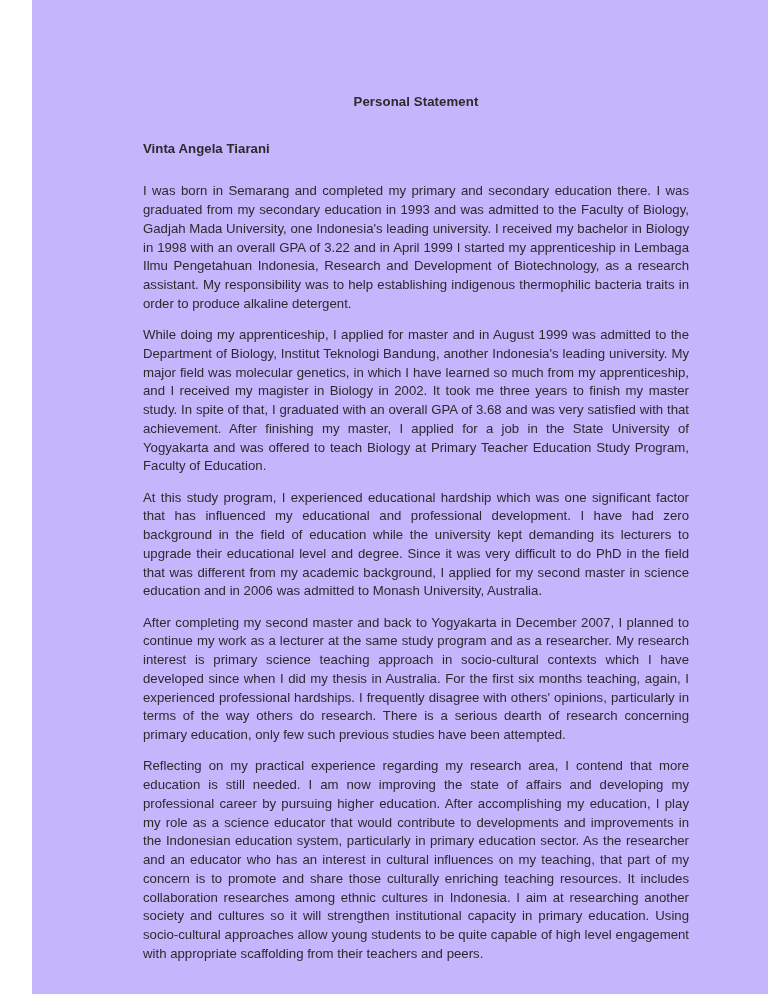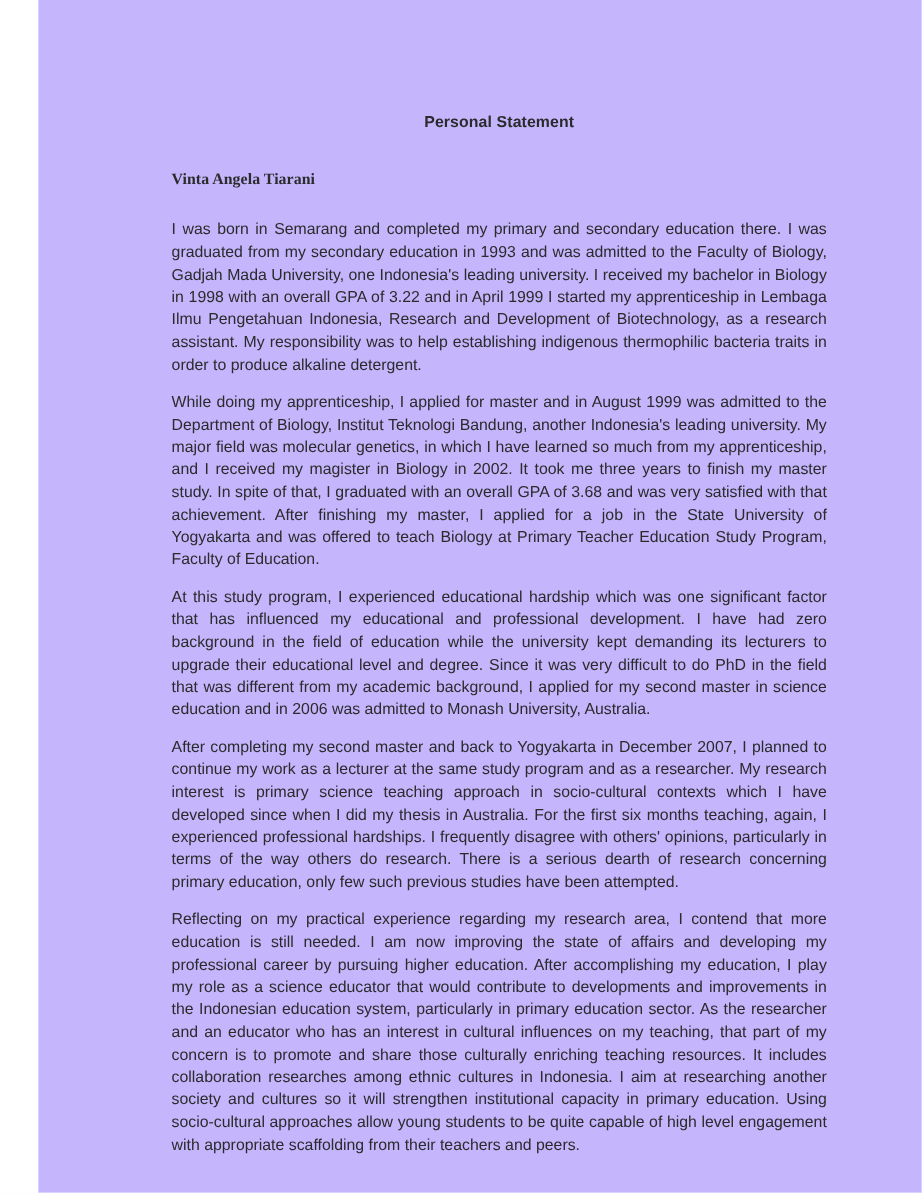--- a/index.html
+++ b/index.html
@@ -39,21 +39,20 @@
     font-weight: bold;
     line-height: 18.7px;
     letter-spacing: 0.1px;
     margin: 0;
     padding-top: 93px;
     color: #2b2b2b;
   }
 
   .header-block {
     margin-top: 27px;
-    font-family: Liberation Serif, serif;
   }
 
   .header-line {
     font-size: 13.2px;
     font-weight: bold;
     line-height: 19.6px;
     letter-spacing: 0.05px;
     color: #2b2b2b;
     margin: 0;
   }

